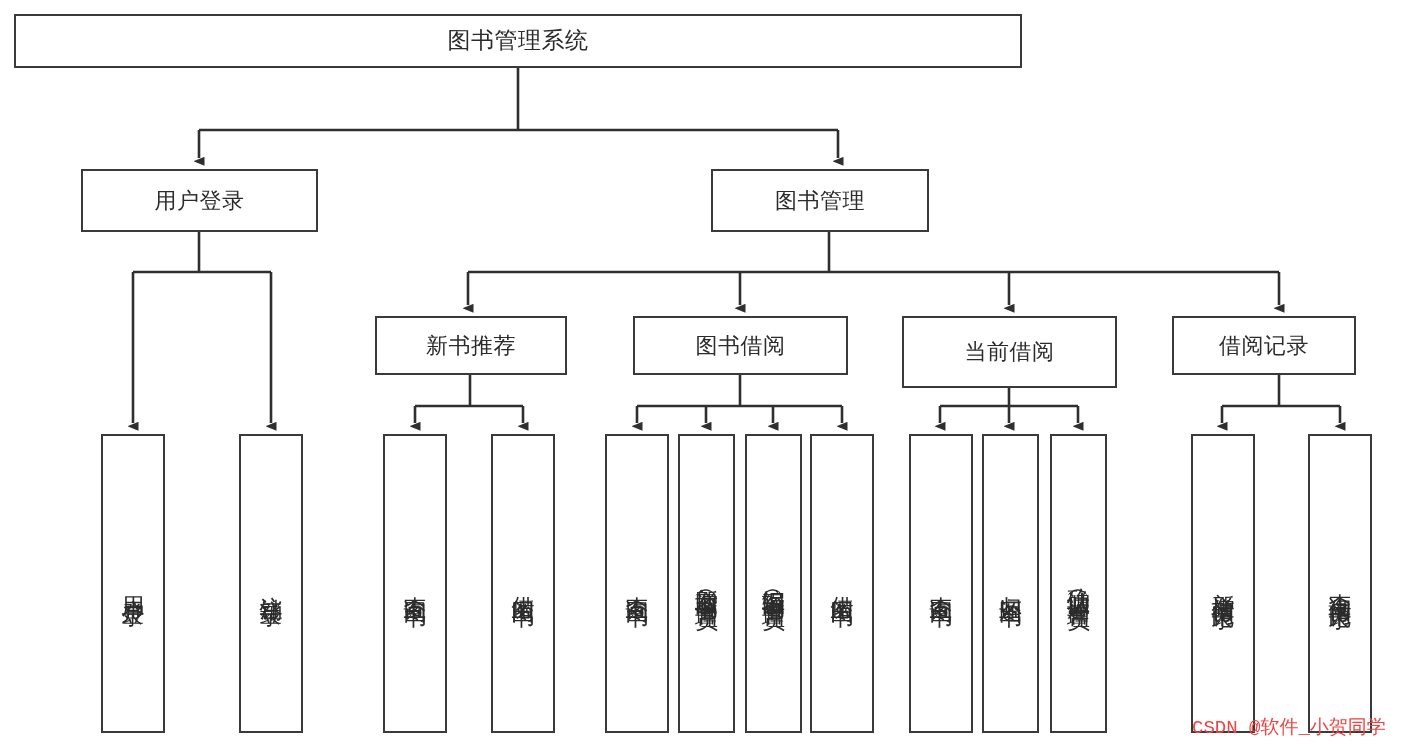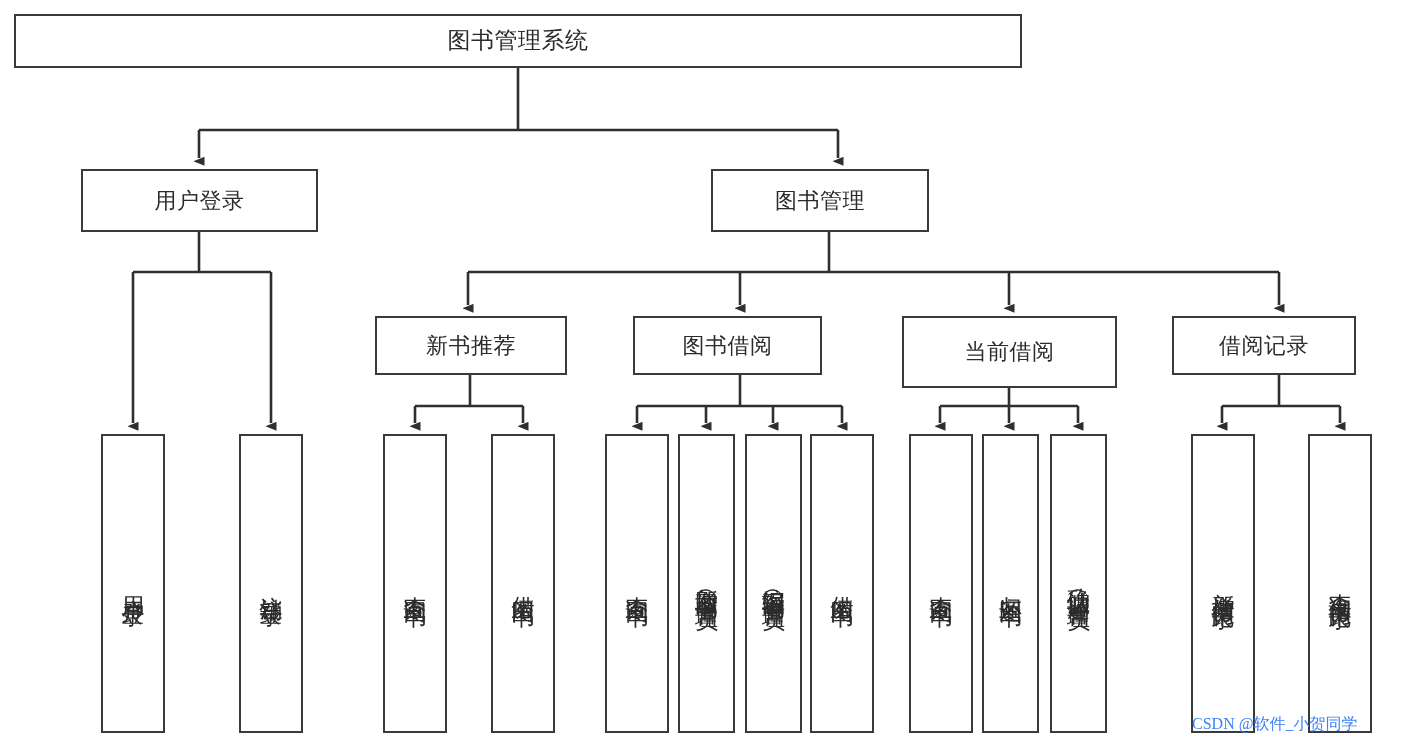--- a/index.html
+++ b/index.html
@@ -59,25 +59,25 @@
     text-orientation: upright;
     font-size: 23px;
     letter-spacing: 3px;
     line-height: 1;
     text-align: center;
   }
   .watermark {
     position: absolute;
     left: 1192px;
     top: 714px;
-    font-size: 16px;
-    color: #3b82f6;
+    font-size: 19px;
+    color: #ef4444;
     white-space: nowrap;
     z-index: 3;
-    font-family: Liberation Serif, serif;
+    font-family: Liberation Mono, monospace;
   }
 </style>
 </head>
 <body>
 
 <div id="canvas">
 
   <svg id="edges" viewBox="0 0 1405 747" xmlns="http://www.w3.org/2000/svg">
     <defs>
       <marker id="arw" markerWidth="9" markerHeight="11" refX="1.2" refY="5.5" orient="auto" markerUnits="userSpaceOnUse">
@@ -136,21 +136,21 @@
   <div class="node horiz" style="left:81px;top:169px;width:237px;height:63px;">
     <span class="node-label">用户登录</span>
   </div>
   <div class="node horiz" style="left:711px;top:169px;width:218px;height:63px;">
     <span class="node-label">图书管理</span>
   </div>
 
   <div class="node horiz" style="left:363px;top:316px;width:192px;height:59px;margin-left:12px;">
     <span class="node-label">新书推荐</span>
   </div>
-  <div class="node horiz" style="left:633px;top:316px;width:189px;height:59px;">
+  <div class="node horiz" style="left:633px;top:316px;width:215px;height:59px;">
     <span class="node-label">图书借阅</span>
   </div>
   <div class="node horiz" style="left:902px;top:316px;width:215px;height:72px;">
     <span class="node-label">当前借阅</span>
   </div>
   <div class="node horiz" style="left:1172px;top:316px;width:184px;height:59px;">
     <span class="node-label">借阅记录</span>
   </div>
 
   <div class="node vert" style="left:101px;top:434px;width:64px;height:299px;">

